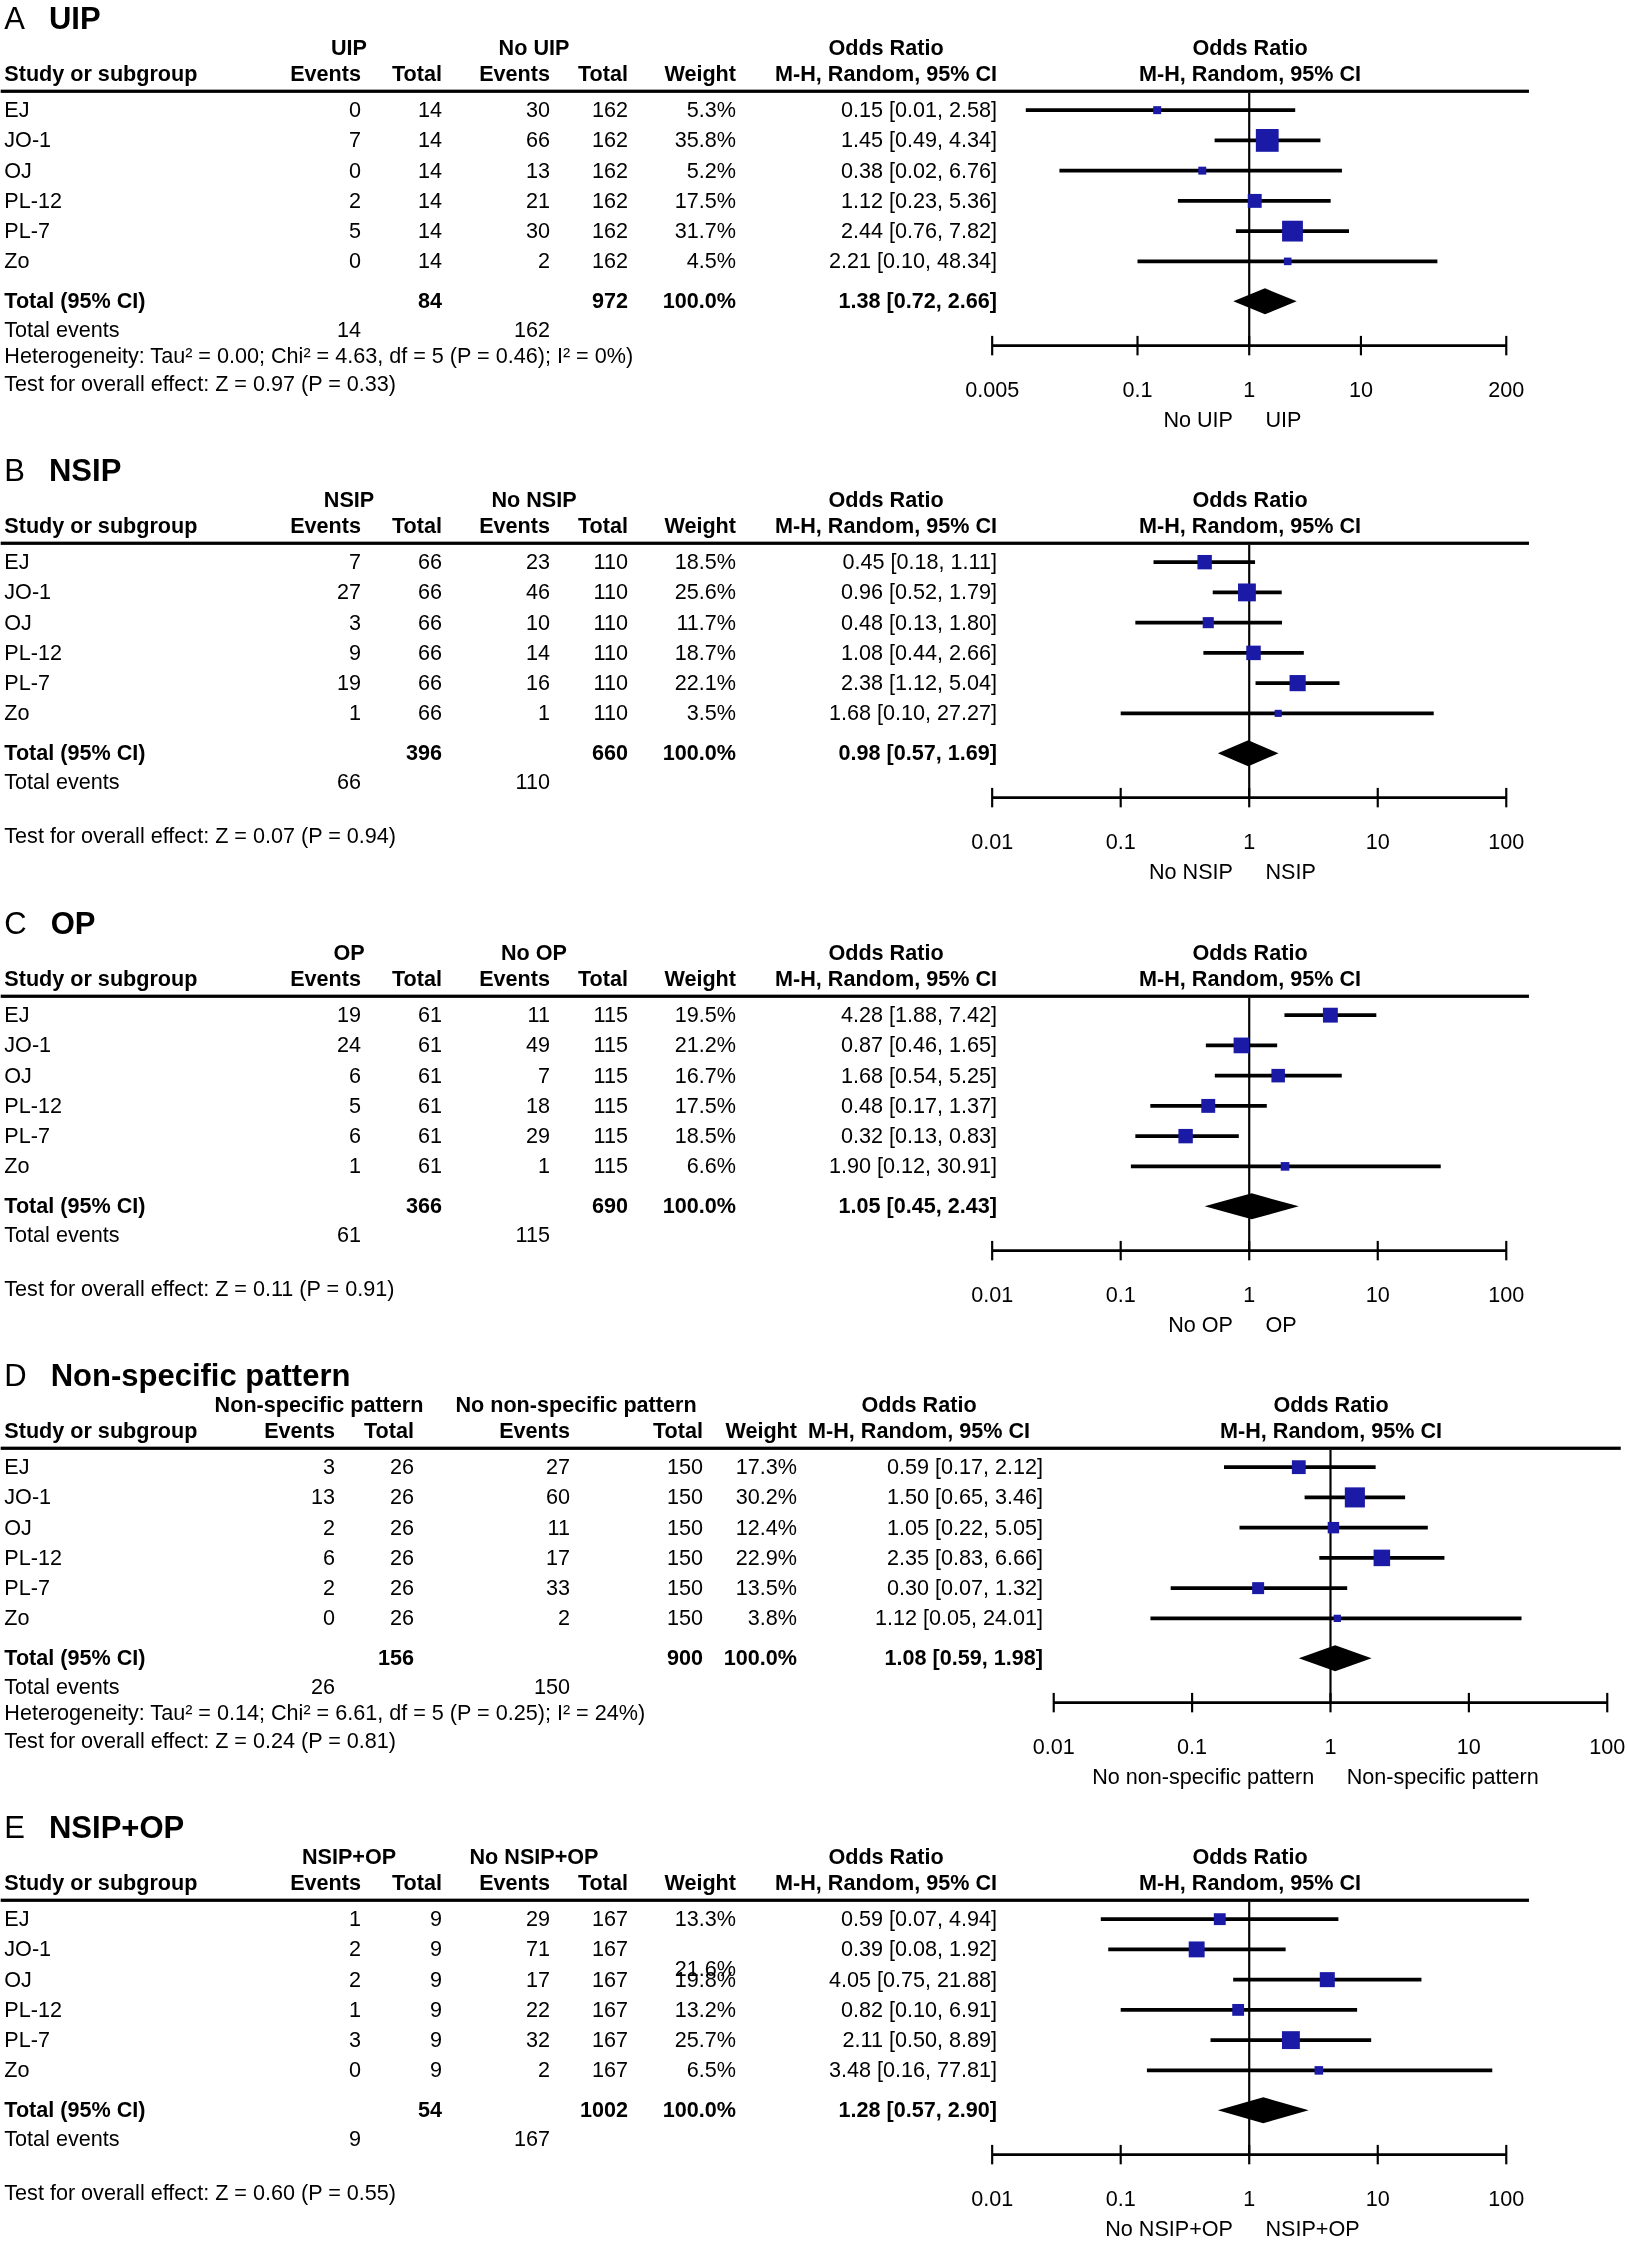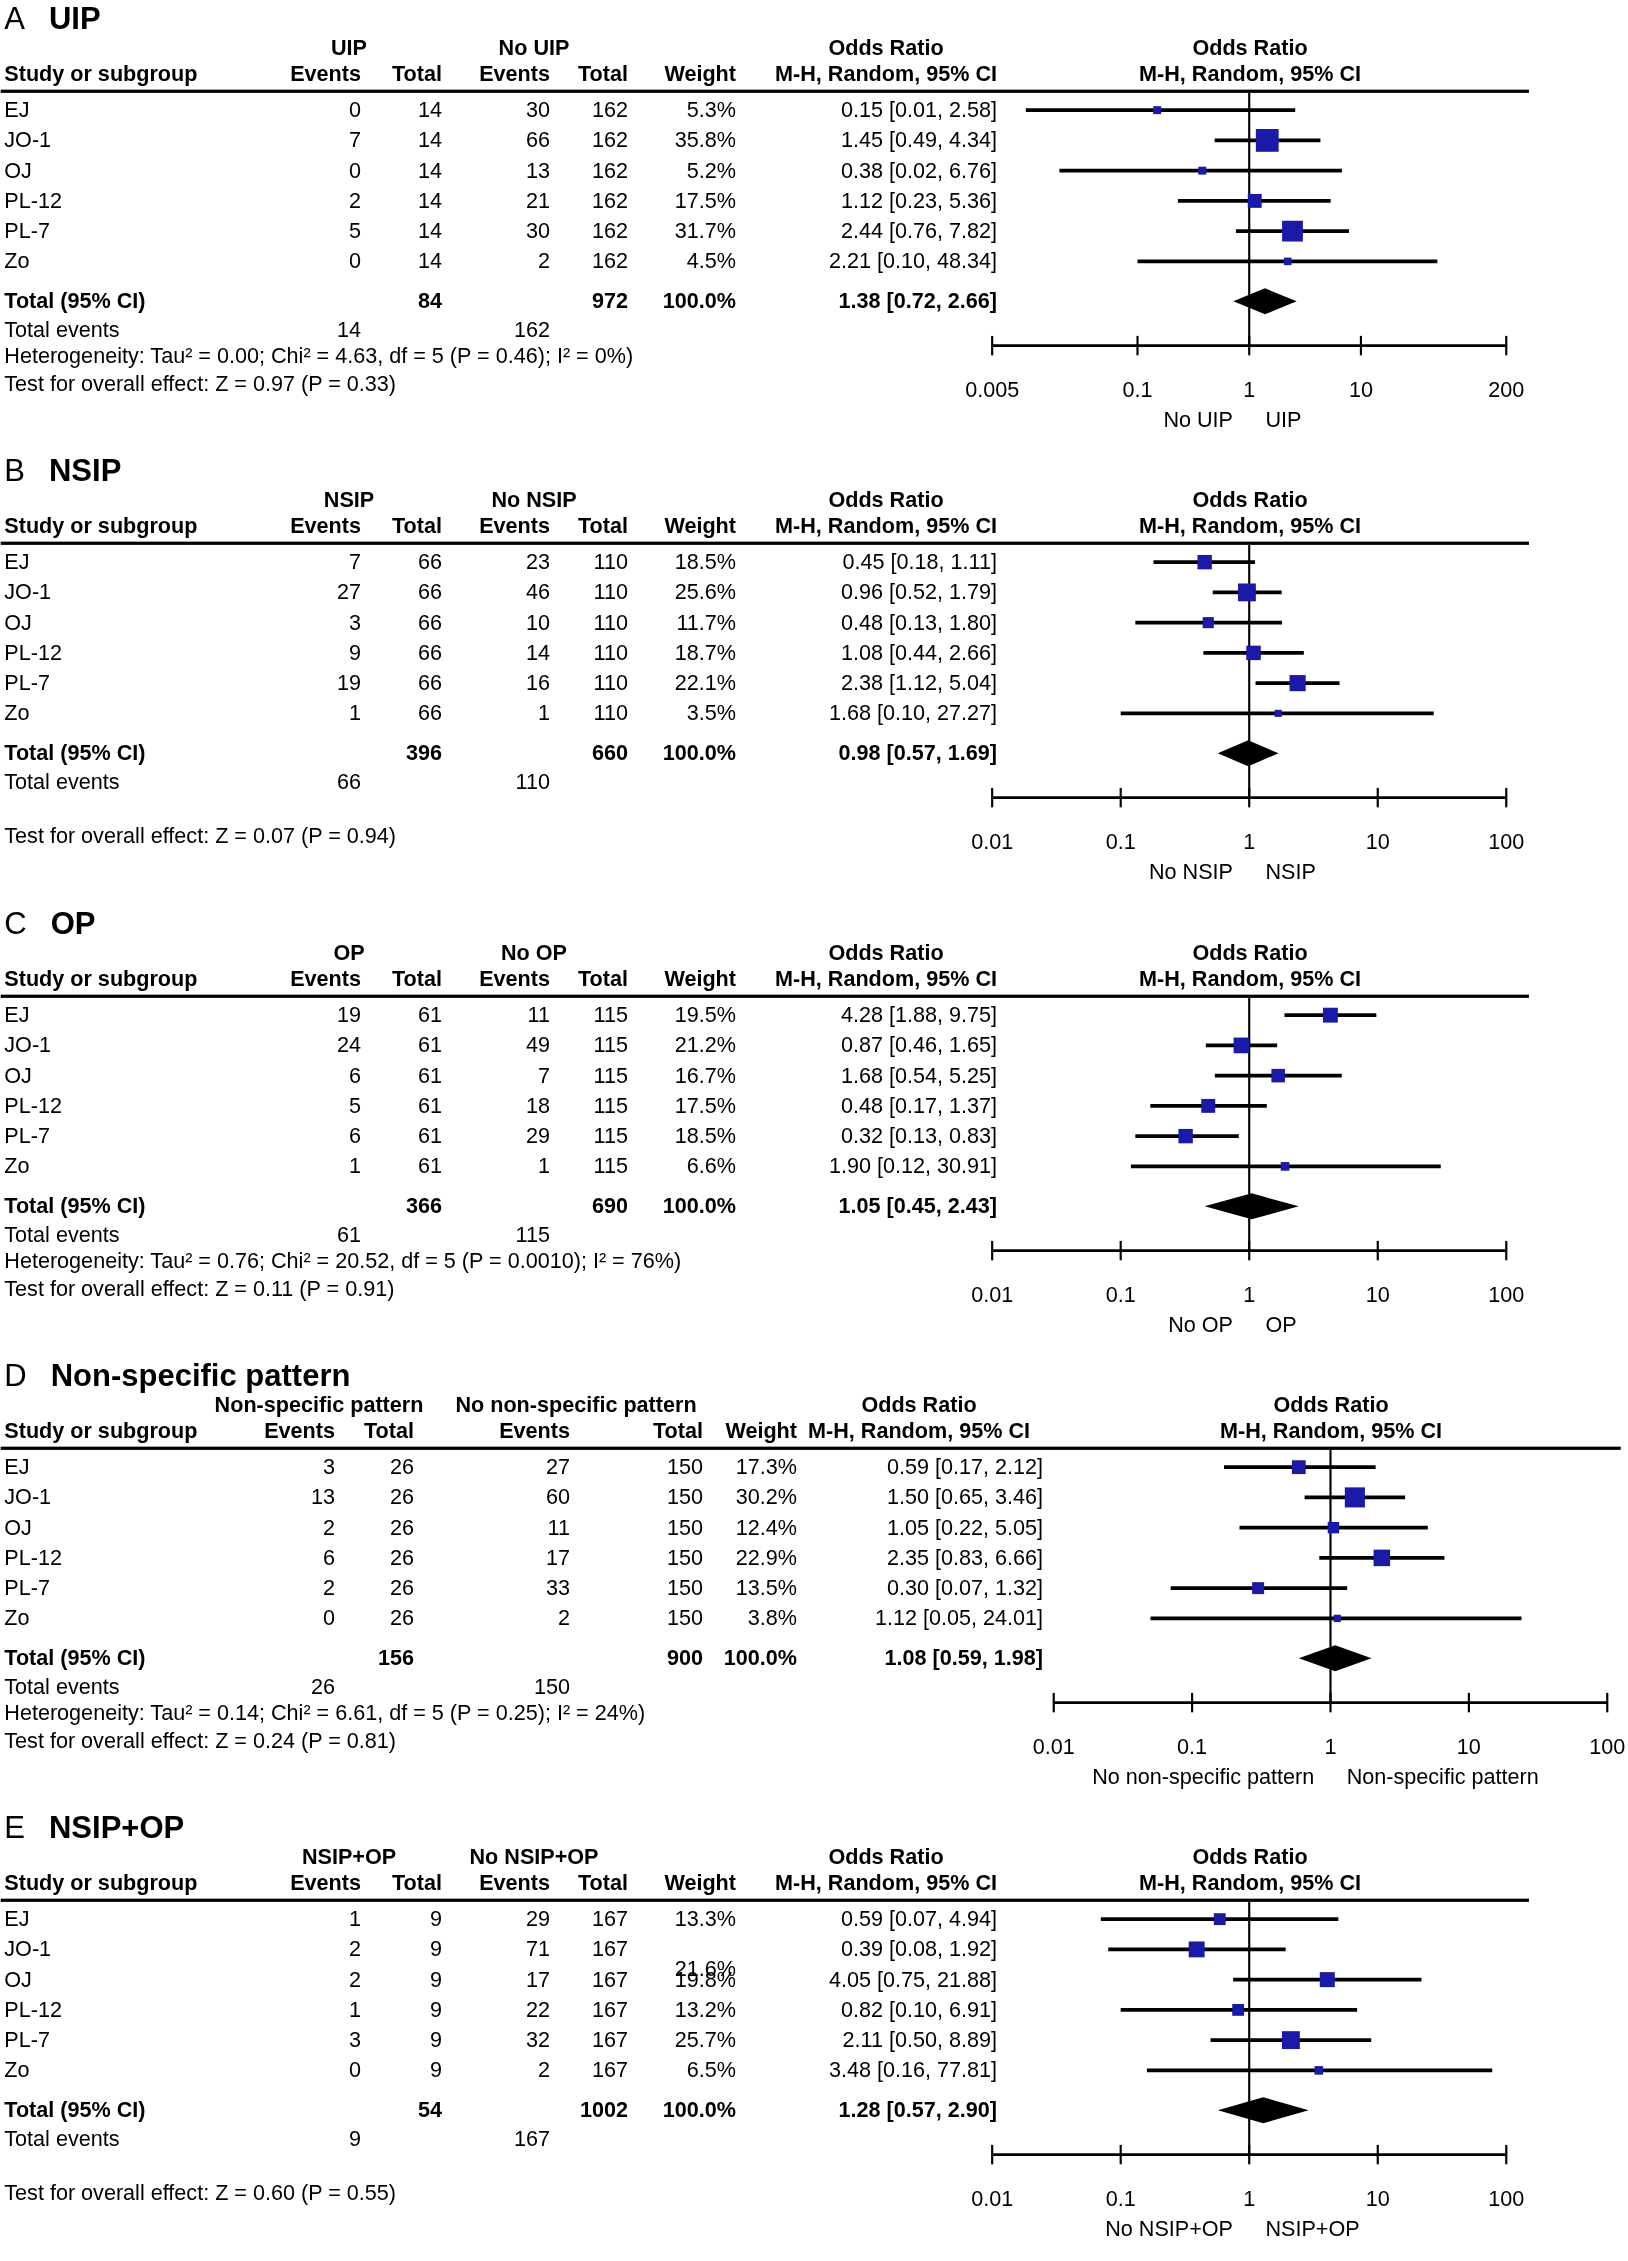--- a/index.html
+++ b/index.html
@@ -230,21 +230,21 @@
     <div class="cell b" style="right: 1001px; top: 61px; height: 26px; line-height: 26px;">Total</div>
     <div class="cell b" style="right: 893px; top: 61px; height: 26px; line-height: 26px;">Weight</div>
     <div class="cell b" style="left: 886px; transform: translateX(-50%); top: 61px; height: 26px; line-height: 26px;">M-H, Random, 95% CI</div>
     <div class="cell b" style="left: 1250px; transform: translateX(-50%); top: 61px; height: 26px; line-height: 26px;">M-H, Random, 95% CI</div>
     <div class="cell" style="left: 4.3px; top: 95px; height: 30px; line-height: 30px;">EJ</div>
     <div class="cell" style="right: 1268px; top: 95px; height: 30px; line-height: 30px;">19</div>
     <div class="cell" style="right: 1187px; top: 95px; height: 30px; line-height: 30px;">61</div>
     <div class="cell" style="right: 1079px; top: 95px; height: 30px; line-height: 30px;">11</div>
     <div class="cell" style="right: 1001px; top: 95px; height: 30px; line-height: 30px;">115</div>
     <div class="cell" style="right: 893px; top: 95px; height: 30px; line-height: 30px;">19.5%</div>
-    <div class="cell" style="right: 632px; top: 95px; height: 30px; line-height: 30px;">4.28 [1.88, 9.75]</div>
+    <div class="cell" style="right: 632px; top: 95px; height: 30px; line-height: 30px;">4.28 [1.88, 7.42]</div>
     <div class="cell" style="left: 4.3px; top: 125px; height: 30px; line-height: 30px;">JO-1</div>
     <div class="cell" style="right: 1268px; top: 125px; height: 30px; line-height: 30px;">24</div>
     <div class="cell" style="right: 1187px; top: 125px; height: 30px; line-height: 30px;">61</div>
     <div class="cell" style="right: 1079px; top: 125px; height: 30px; line-height: 30px;">49</div>
     <div class="cell" style="right: 1001px; top: 125px; height: 30px; line-height: 30px;">115</div>
     <div class="cell" style="right: 893px; top: 125px; height: 30px; line-height: 30px;">21.2%</div>
     <div class="cell" style="right: 632px; top: 125px; height: 30px; line-height: 30px;">0.87 [0.46, 1.65]</div>
     <div class="cell" style="left: 4.3px; top: 156px; height: 30px; line-height: 30px;">OJ</div>
     <div class="cell" style="right: 1268px; top: 156px; height: 30px; line-height: 30px;">6</div>
     <div class="cell" style="right: 1187px; top: 156px; height: 30px; line-height: 30px;">61</div>
@@ -274,21 +274,20 @@
     <div class="cell" style="right: 893px; top: 246px; height: 30px; line-height: 30px;">6.6%</div>
     <div class="cell" style="right: 632px; top: 246px; height: 30px; line-height: 30px;">1.90 [0.12, 30.91]</div>
     <div class="cell b" style="left: 4.3px; top: 286px; height: 30px; line-height: 30px;">Total (95% CI)</div>
     <div class="cell b" style="right: 1187px; top: 286px; height: 30px; line-height: 30px;">366</div>
     <div class="cell b" style="right: 1001px; top: 286px; height: 30px; line-height: 30px;">690</div>
     <div class="cell b" style="right: 893px; top: 286px; height: 30px; line-height: 30px;">100.0%</div>
     <div class="cell b" style="right: 632px; top: 286px; height: 30px; line-height: 30px;">1.05 [0.45, 2.43]</div>
     <div class="cell" style="left: 4.3px; top: 317px; height: 26px; line-height: 26px;">Total events</div>
     <div class="cell" style="right: 1268px; top: 317px; height: 26px; line-height: 26px;">61</div>
     <div class="cell" style="right: 1079px; top: 317px; height: 26px; line-height: 26px;">115</div>
-    <div class="cell" style="left: 4.3px; top: 343px; height: 26px; line-height: 26px;">Heterogeneity: Tau² = 0.76; Chi² = 20.52, df = 5 (P = 0.0010); I² = 76%)</div>
     <div class="cell" style="left: 4.3px; top: 371px; height: 26px; line-height: 26px;">Test for overall effect: Z = 0.11 (P = 0.91)</div>
     <svg class="plot" width="1629" height="452" viewBox="0 0 3014 837">
       <rect x="0" y="166" width="2830" height="6" fill="#000000"></rect>
       <line x1="2312" y1="172" x2="2312" y2="640" stroke="#000000" stroke-width="4"></line>
       <line x1="2377.2495681247556" y1="204" x2="2547.383098536252" y2="204" stroke="#000000" stroke-width="7"></line>
       <rect x="2448.5086170251348" y="190.225" width="27.55" height="27.55" fill="#1a1aa6"></rect>
       <line x1="2231.7363639402147" y1="260" x2="2363.76117872291" y2="260" stroke="#000000" stroke-width="7"></line>
       <rect x="2283.0655821232313" y="245.46" width="29.08" height="29.08" fill="#1a1aa6"></rect>
       <line x1="2248.3097148378665" y1="316" x2="2483.3979142106177" y2="316" stroke="#000000" stroke-width="7"></line>
       <rect x="2353.1086090507556" y="303.485" width="25.03" height="25.03" fill="#1a1aa6"></rect>

